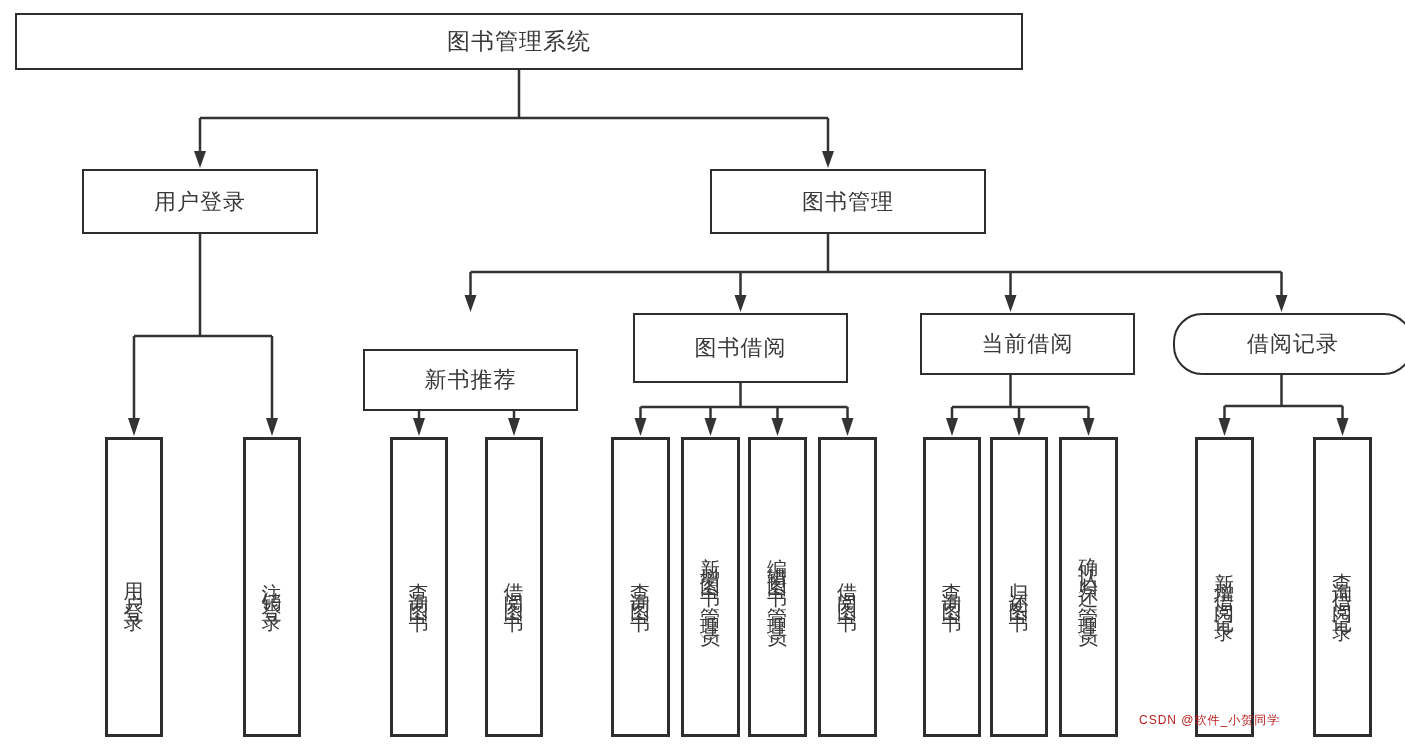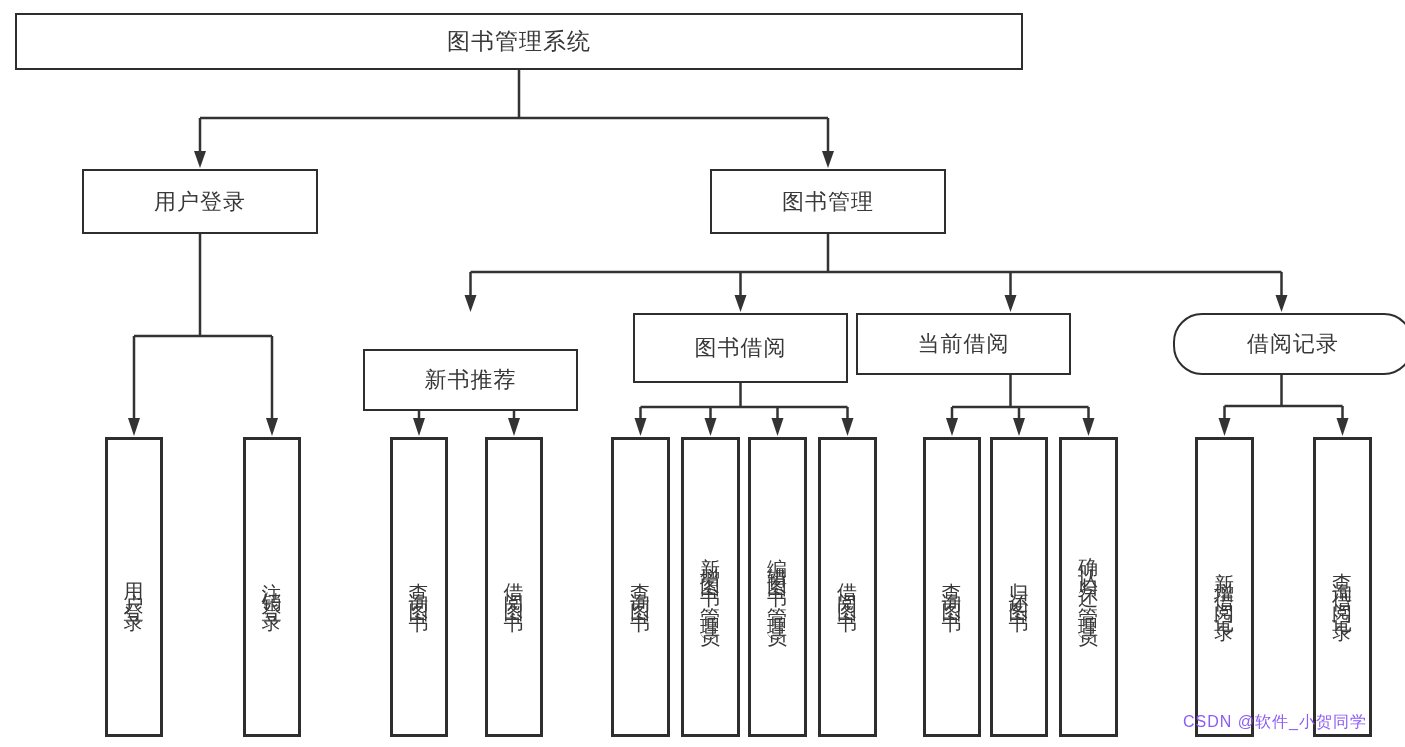--- a/index.html
+++ b/index.html
@@ -34,24 +34,24 @@
     writing-mode: vertical-lr;
     text-orientation: mixed;
     font-size: 20px;
     letter-spacing: 10px;
     line-height: 1;
     color: #383838;
     white-space: nowrap;
   }
   .watermark {
     position: absolute;
-    left: 1183px;
+    left: 1139px;
     top: 712px;
-    font-size: 16px;
-    color: #8b5cf6;
+    font-size: 12px;
+    color: #b91c1c;
     letter-spacing: 1px;
     white-space: nowrap;
   }
 </style>
 </head>
 <body>
 
 <div class="canvas">
 
   <svg class="connectors" viewBox="0 0 1405 747" fill="none" stroke="#333333" stroke-width="2.5">
@@ -104,31 +104,31 @@
     </g>
   </svg>
 
   <div class="box rootbox" style="left:15px; top:13px; width:1008px; height:57px;">
     <span>图书管理系统</span>
   </div>
 
   <div class="box hbox" style="left:82px; top:169px; width:236px; height:65px;">
     <span>用户登录</span>
   </div>
-  <div class="box hbox" style="left:710px; top:169px; width:236px; height:65px;font-family:Liberation Mono, monospace;">
+  <div class="box hbox" style="left:710px; top:169px; width:276px; height:65px;font-family:Liberation Mono, monospace;">
     <span>图书管理</span>
   </div>
 
   <div class="box hbox" style="left:363px; top:313px; width:215px; height:62px;margin-top:36px;">
     <span>新书推荐</span>
   </div>
   <div class="box hbox" style="left:633px; top:313px; width:215px; height:70px;">
     <span>图书借阅</span>
   </div>
-  <div class="box hbox" style="left:856px; top:313px; width:215px; height:62px;">
+  <div class="box hbox" style="left:920px; top:313px; width:215px; height:62px;">
     <span>当前借阅</span>
   </div>
   <div class="box hbox" style="left:1173px; top:313px; width:240px; height:62px;border-radius:29px;">
     <span>借阅记录</span>
   </div>
 
   <div class="box vbox" style="left:105px; top:437px; width:58px; height:300px;">
     <span class="vtext">用户登录</span>
   </div>
   <div class="box vbox" style="left:243px; top:437px; width:58px; height:300px;">

